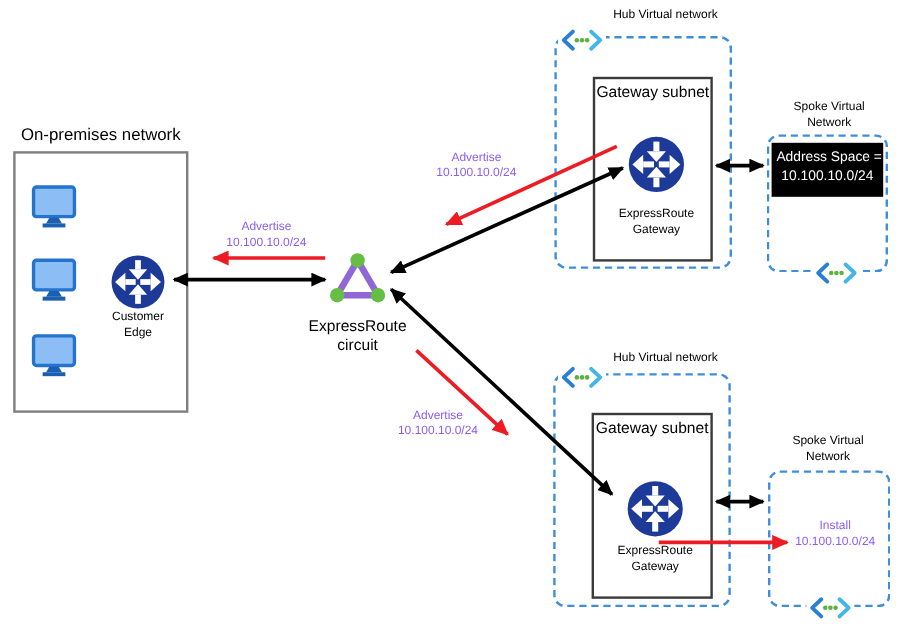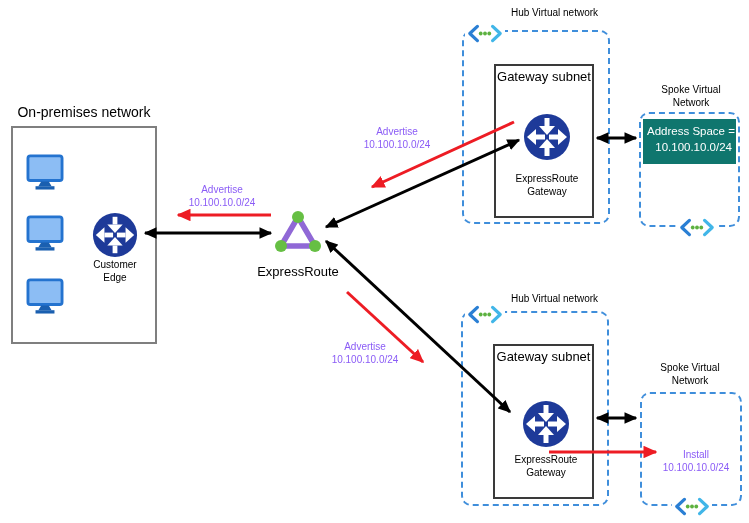--- a/index.html
+++ b/index.html
@@ -4,22 +4,22 @@
 <style>
   html,body{margin:0;padding:0;background:#fff;}
   #canvas{position:relative;width:749px;height:523px;background:#fff;overflow:hidden;
           font-family:"Liberation Sans",sans-serif;}
   .lbl{position:absolute;text-align:center;color:#000;font-size:10px;line-height:1.25;}
   .lbl.bold{font-weight:normal;}
   .lbl.red{color:#8b5cf6;}
   .box-onprem{position:absolute;box-sizing:border-box;border:2px solid #7f7f7f;background:#fff;}
   .box-subnet{position:absolute;box-sizing:border-box;border:2px solid #3a3a3a;background:#fff;}
   .box-dashed{position:absolute;box-sizing:border-box;border:2px dashed #3f8edb;border-radius:10px;background:#fff;}
-  .addr-box{position:absolute;box-sizing:border-box;background:#0f766e;color:#fff;
-            font-size:11.5px;line-height:1.4;padding:4px 4px;text-align:right;white-space:nowrap;}
+  .addr-box{position:absolute;box-sizing:border-box;background:#000000;color:#fff;
+            font-size:11.5px;line-height:1.4;padding:4px 4px;text-align:center;white-space:nowrap;}
   .icon{position:absolute;}
   .vnet-ic{background:#fff;padding:0 1px;}
   svg{display:block;}
   #arrow-layer{position:absolute;left:0;top:0;}
 </style>
 </head>
 <body>
 
 <div id="canvas">
 
@@ -169,20 +169,21 @@
 
   <div class="lbl bold" style="left:10px;top:104px;width:148px;font-size:14px;">On-premises network</div>
 
   <div class="lbl" style="left:75px;top:259px;width:80px;">
     <div>Customer</div>
     <div>Edge</div>
   </div>
 
   <div class="lbl" style="left:248px;top:264px;width:100px;font-size:13px;">
     <div>ExpressRoute</div>
+    <div>circuit</div>
   </div>
 
   <div class="lbl" style="left:497px;top:7px;width:115px;">Hub Virtual network</div>
   <div class="lbl bold" style="left:494px;top:69px;width:100px;font-size:13px;">Gateway subnet</div>
   <div class="lbl" style="left:497px;top:173px;width:100px;">
     <div>ExpressRoute</div>
     <div>Gateway</div>
   </div>
 
   <div class="lbl" style="left:641px;top:84px;width:100px;">
@@ -195,21 +196,21 @@
   <div class="lbl" style="left:496px;top:454px;width:100px;">
     <div>ExpressRoute</div>
     <div>Gateway</div>
   </div>
 
   <div class="lbl" style="left:640px;top:362px;width:100px;">
     <div>Spoke Virtual</div>
     <div>Network</div>
   </div>
 
-  <div class="lbl red" style="left:650px;top:449px;width:92px;">
+  <div class="lbl red" style="left:650px;top:433px;width:92px;">
     <div>Install</div>
     <div>10.100.10.0/24</div>
   </div>
 
   <div class="lbl red" style="left:174px;top:184px;width:96px;">
     <div>Advertise</div>
     <div>10.100.10.0/24</div>
   </div>
 
   <div class="lbl red" style="left:347px;top:126px;width:100px;">

